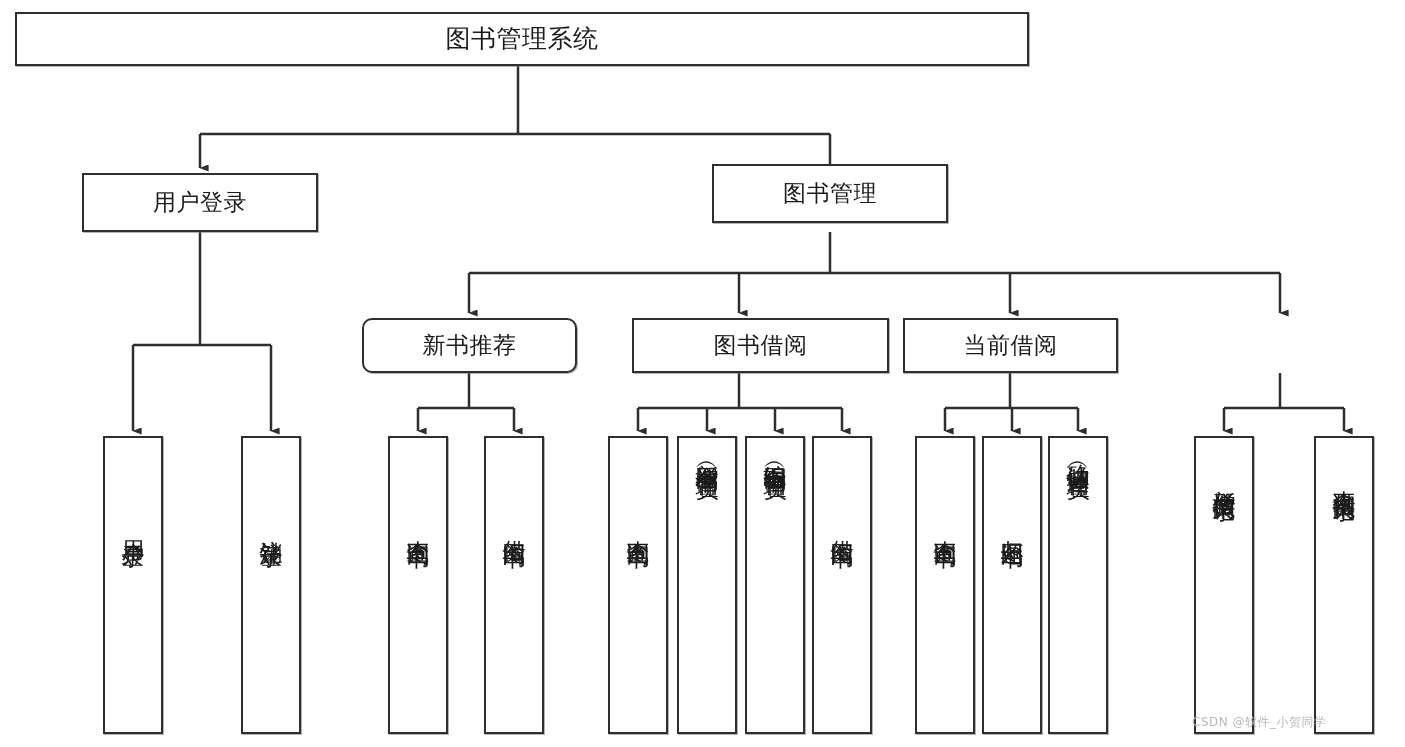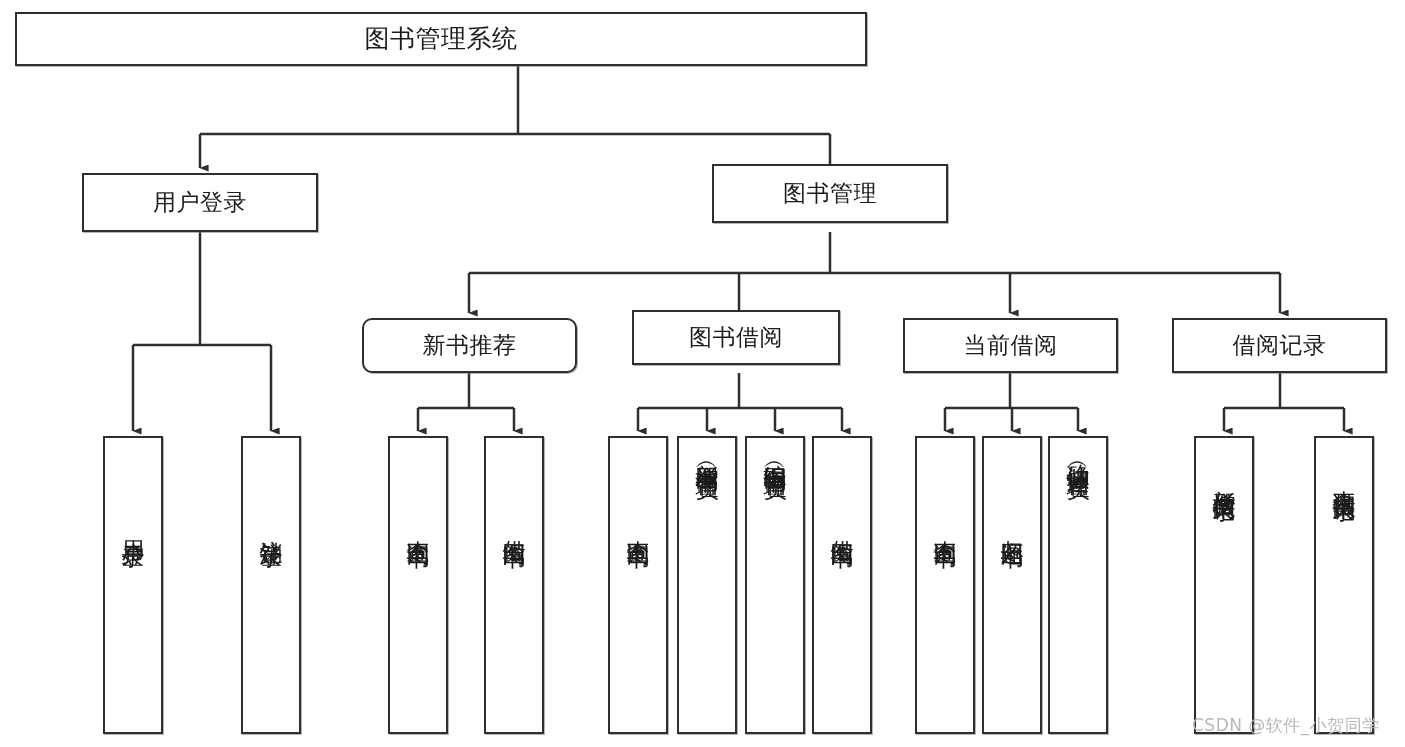--- a/index.html
+++ b/index.html
@@ -74,21 +74,21 @@
     margin-top: 78px;
   }
   .node.leaf.medium .label {
     margin-top: 28px;
   }
   .node.leaf.tall .label {
     margin-top: 2px;
   }
   .watermark {
     position: absolute;
-    font-size: 17px;
+    font-size: 12px;
     color: #b9b9b9;
     white-space: nowrap;
     letter-spacing: 0.5px;
   }
 </style>
 </head>
 <body>
 
 <div id="canvas">
 
@@ -135,43 +135,40 @@
       <path d="M1012,408 L1012,431" marker-end="url(#arrowhead)"></path>
       <path d="M1078,408 L1078,431" marker-end="url(#arrowhead)"></path>
 
       <path d="M1280,373 L1280,408"></path>
       <path d="M1224,408 L1344,408"></path>
       <path d="M1224,408 L1224,431" marker-end="url(#arrowhead)"></path>
       <path d="M1344,408 L1344,431" marker-end="url(#arrowhead)"></path>
     </g>
   </svg>
 
-  <div class="node root" id="node-root" style="left: 15px; top: 12px; width: 852px; height: 54px;">
+  <div class="node root" id="node-root" style="left: 15px; top: 12px; width: 1014px; height: 54px;">
     <span class="label">图书管理系统</span>
   </div>
 
   <div class="node branch" id="node-l1-0" style="left: 82px; top: 173px; width: 236px; height: 59px;">
     <span class="label">用户登录</span>
   </div>
   <div class="node branch" id="node-l1-1" style="left: 712px; top: 164px; width: 236px; height: 59px;">
     <span class="label">图书管理</span>
   </div>
 
   <div class="node branch" id="node-l2-0" style="left: 362px; top: 318px; width: 215px; height: 55px; border-radius: 10px;">
     <span class="label">新书推荐</span>
   </div>
-  <div class="node branch" id="node-l2-1" style="left: 632px; top: 310px; width: 208px; height: 55px;">
+  <div class="node branch" id="node-l2-1" style="left: 632px; top: 318px; width: 257px; height: 55px;">
     <span class="label">图书借阅</span>
   </div>
   <div class="node branch" id="node-l2-2" style="left: 903px; top: 318px; width: 215px; height: 55px;">
     <span class="label">当前借阅</span>
   </div>
-  <div class="node branch" id="node-l2-3" style="left: 1172px; top: 318px; width: 215px; height: 55px;">
-    <span class="label">借阅记录</span>
-  </div>
 
   <div class="node leaf short" id="node-leaf-0" style="left: 103px; top: 436px; width: 60px; height: 298px;">
     <span class="label">用户登录</span>
   </div>
   <div class="node leaf short" id="node-leaf-1" style="left: 241px; top: 436px; width: 60px; height: 298px;">
     <span class="label">注销登录</span>
   </div>
   <div class="node leaf short" id="node-leaf-2" style="left: 388px; top: 436px; width: 60px; height: 298px;">
     <span class="label">查询图书</span>
   </div>

